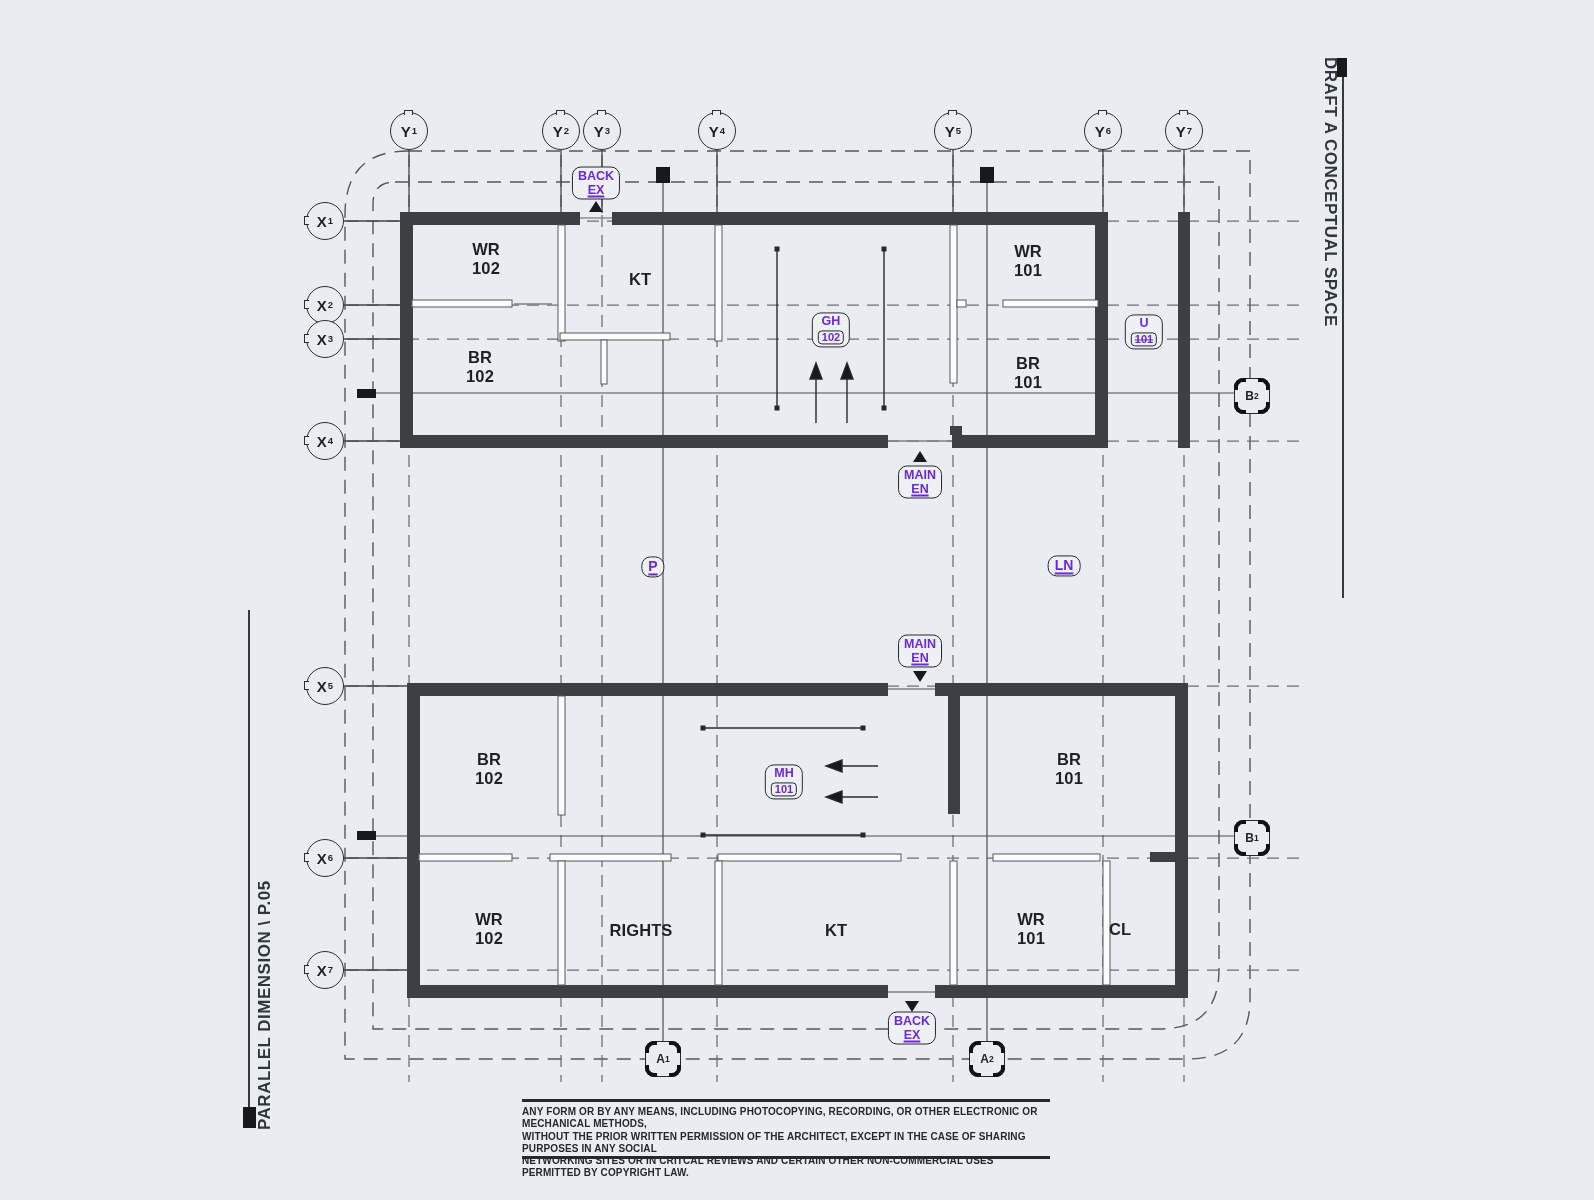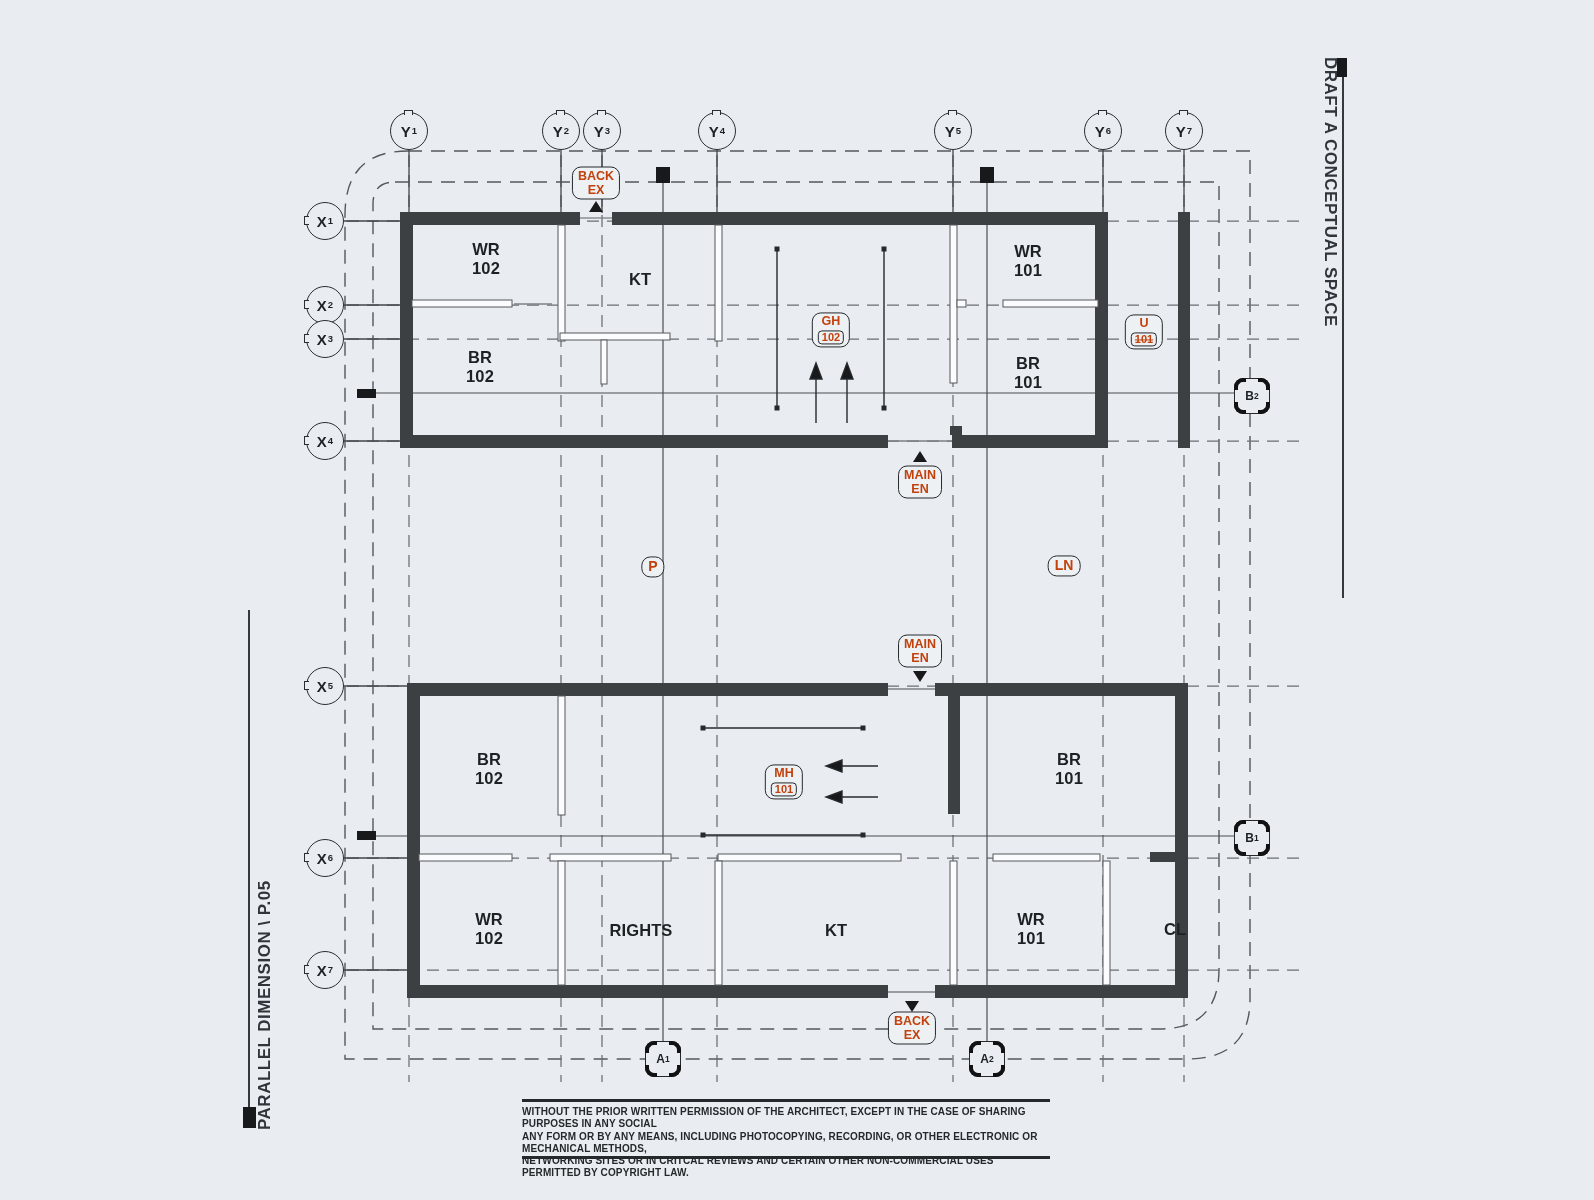--- a/index.html
+++ b/index.html
@@ -23,22 +23,22 @@
   .target sub{font-size:8.5px;line-height:0;}
   .target .c{position:absolute;width:12px;height:12px;border:0 solid #101214;box-sizing:border-box;}
   .target .tl{left:-1.4px;top:-1.4px;border-top-width:4.6px;border-left-width:4.6px;border-top-left-radius:9px;}
   .target .tr{right:-1.4px;top:-1.4px;border-top-width:4.6px;border-right-width:4.6px;border-top-right-radius:9px;}
   .target .bl{left:-1.4px;bottom:-1.4px;border-bottom-width:4.6px;border-left-width:4.6px;border-bottom-left-radius:9px;}
   .target .br{right:-1.4px;bottom:-1.4px;border-bottom-width:4.6px;border-right-width:4.6px;border-bottom-right-radius:9px;}
 
   
   .shield{position:absolute;transform:translate(-50%,-50%);border:1.9px solid #26292c;border-radius:9px;
           background:#eef1f4;text-align:center;padding:2px 5px;line-height:1.08;
-          font-weight:700;font-size:12.5px;color:#c2410c;white-space:nowrap;}
-  .shield .ul{text-decoration-thickness:2px;text-underline-offset:2px;}
+          font-weight:700;font-size:12.5px;color:#6d28d9;white-space:nowrap;}
+  .shield .ul{text-decoration:underline;text-decoration-thickness:2px;text-underline-offset:2px;}
   .shield .num{display:inline-block;border:1.2px solid #26292c;border-radius:4px;padding:0 3px;
                font-size:11px;margin-top:1px;line-height:1.15;}
   .shield .num.strike{text-decoration:line-through;}
   .shield.small{font-size:14px;padding:2px 6px;}
   .shield.small .ul{text-decoration-thickness:2.4px;}
 
   
   .room{position:absolute;transform:translate(-50%,-50%);text-align:center;font-weight:700;
         font-size:16.5px;line-height:1.16;color:#1e2124;letter-spacing:0.1px;white-space:nowrap;}
 
@@ -379,28 +379,28 @@
   <div class="room" style="left:641px;top:931px">
     <div>RIGHTS</div>
   </div>
   <div class="room" style="left:836px;top:931px">
     <div>KT</div>
   </div>
   <div class="room" style="left:1031px;top:929px">
     <div>WR</div>
       <div>101</div>
   </div>
-  <div class="room" style="left:1175px;top:930px">
+  <div class="room" style="left:1120px;top:930px">
     <div>CL</div>
   </div>
 
   <div class="vtitle rt" style="left:1340px;top:57px">DRAFT A CONCEPTUAL SPACE</div>
   <div class="vtitle lt" style="left:255px;top:1130px">PARALLEL DIMENSION \ P.05</div>
 
   <div class="rule" style="top:1099px"></div>
   <div id="copy">
+    <div>ANY FORM OR BY ANY MEANS, INCLUDING PHOTOCOPYING, RECORDING, OR OTHER ELECTRONIC OR MECHANICAL METHODS,</div>
     <div>WITHOUT THE PRIOR WRITTEN PERMISSION OF THE ARCHITECT, EXCEPT IN THE CASE OF SHARING PURPOSES IN ANY SOCIAL</div>
-    <div>ANY FORM OR BY ANY MEANS, INCLUDING PHOTOCOPYING, RECORDING, OR OTHER ELECTRONIC OR MECHANICAL METHODS,</div>
     <div>NETWORKING SITES OR IN CRITCAL REVIEWS AND CERTAIN OTHER NON-COMMERCIAL USES PERMITTED BY COPYRIGHT LAW.</div>
   </div>
   <div class="rule" style="top:1156px"></div>
 
 </div>
 
 </body></html>

